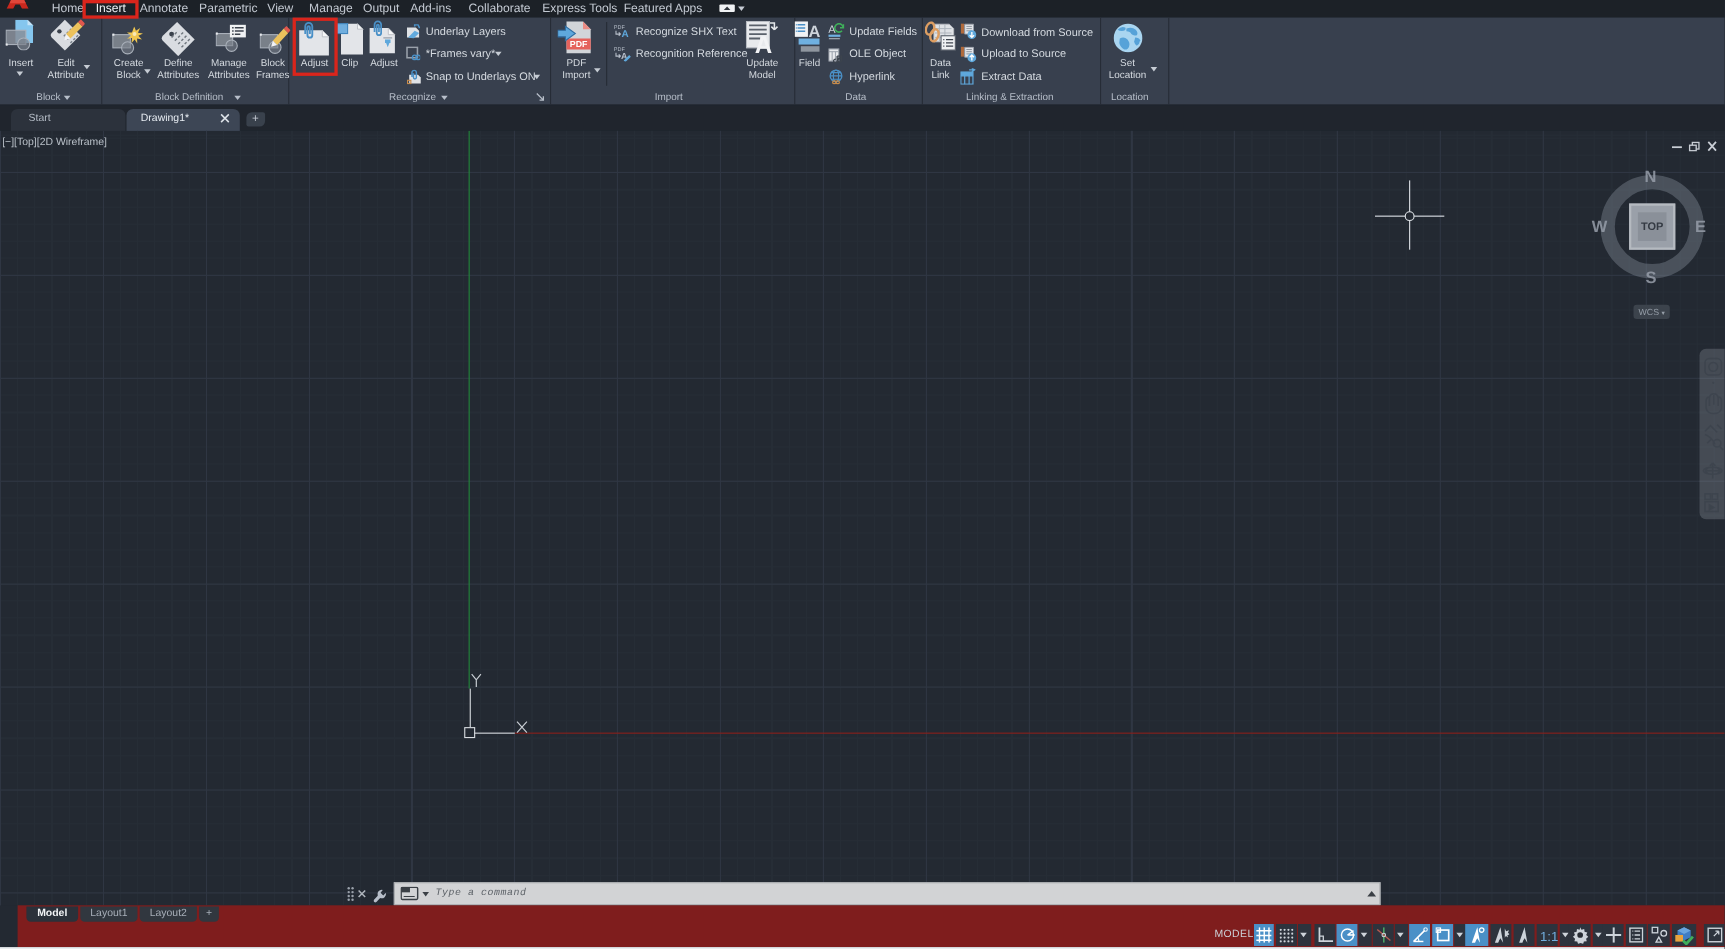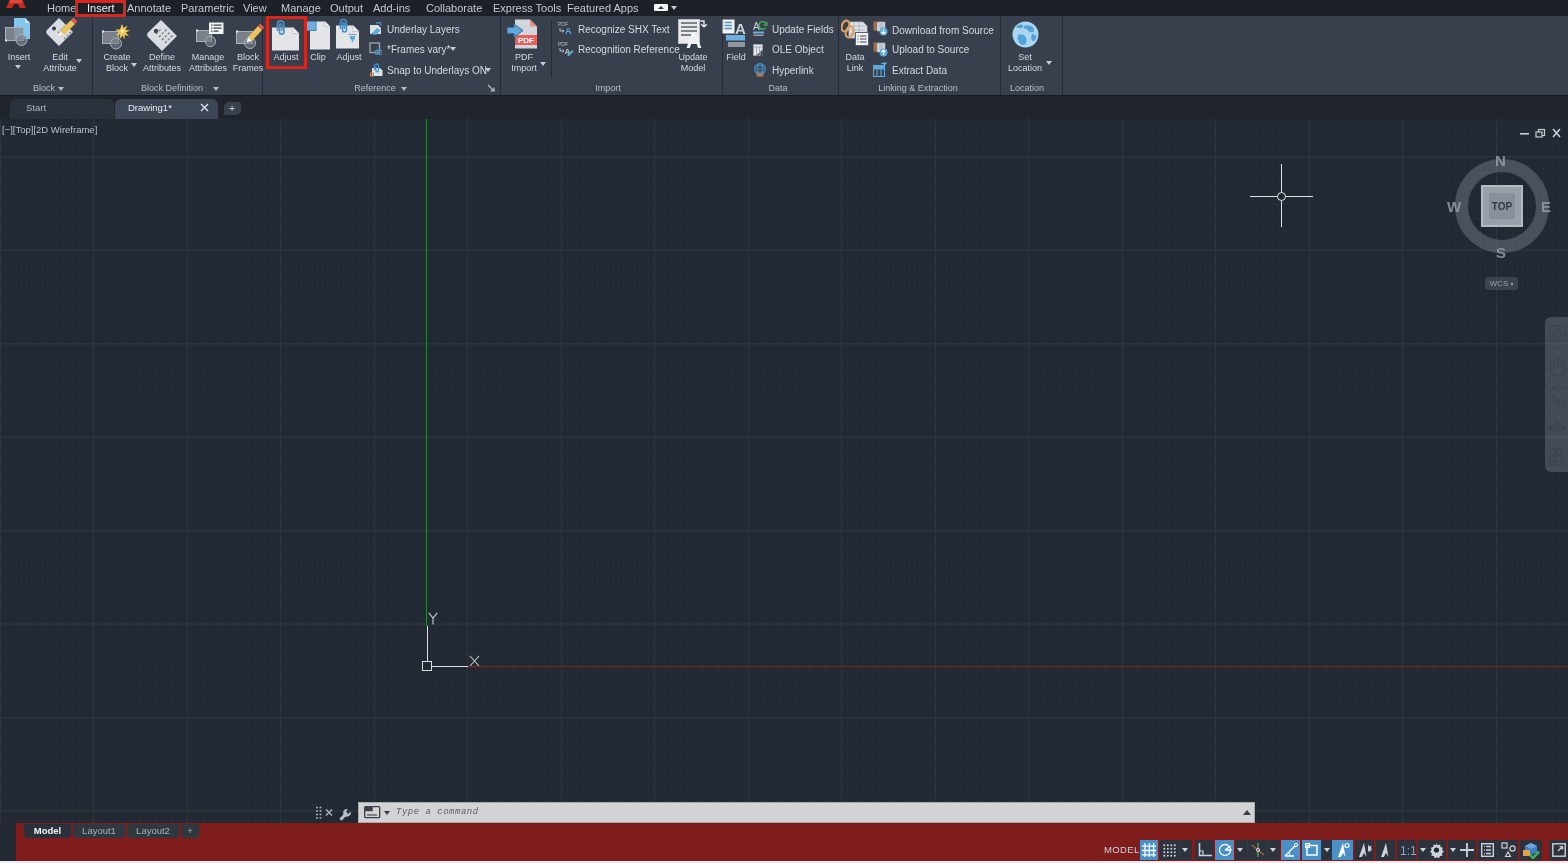--- a/index.html
+++ b/index.html
@@ -283,21 +283,21 @@
       <path d="M20 13 q3.5 0 4.5 2.5 q-0.5 3.5 -3 5 q-2 -1 -2.5 -3.5 Z" fill="#56a2d8"></path>
     </svg>
     <div class="btxt" style="left:1008px;top:36px;width:34px">Set</div>
     <div class="btxt" style="left:1002px;top:47px;width:46px">Location</div>
     <div class="dd" style="left:1046px;top:45px"></div>
 
     <div class="rlabel" style="left:14px;width:60px">Block</div>
     <div class="dd ddl" style="left:58px;top:71px"></div>
     <div class="rlabel" style="left:122px;width:100px">Block Definition</div>
     <div class="dd ddl" style="left:213px;top:71px"></div>
-    <div class="rlabel" style="left:345px;width:60px">Reference</div>
+    <div class="rlabel" style="left:345px;width:60px">Recognize</div>
     <div class="dd ddl" style="left:401px;top:71px"></div>
     <div class="rlabel" style="left:578px;width:60px">Import</div>
     <div class="rlabel" style="left:748px;width:60px">Data</div>
     <div class="rlabel" style="left:872px;width:92px">Linking &amp; Extraction</div>
     <div class="rlabel" style="left:1001px;width:52px">Location</div>
   </div>
 
   <div id="filetabs">
     <div class="abs" style="left:10px;top:3px;width:104px;height:20px;background:#2c323c;border-radius:6px 6px 0 0;"></div>
     <span class="abs" style="left:26px;top:6px;font-size:9.5px;color:#b3bac4">Start</span>

